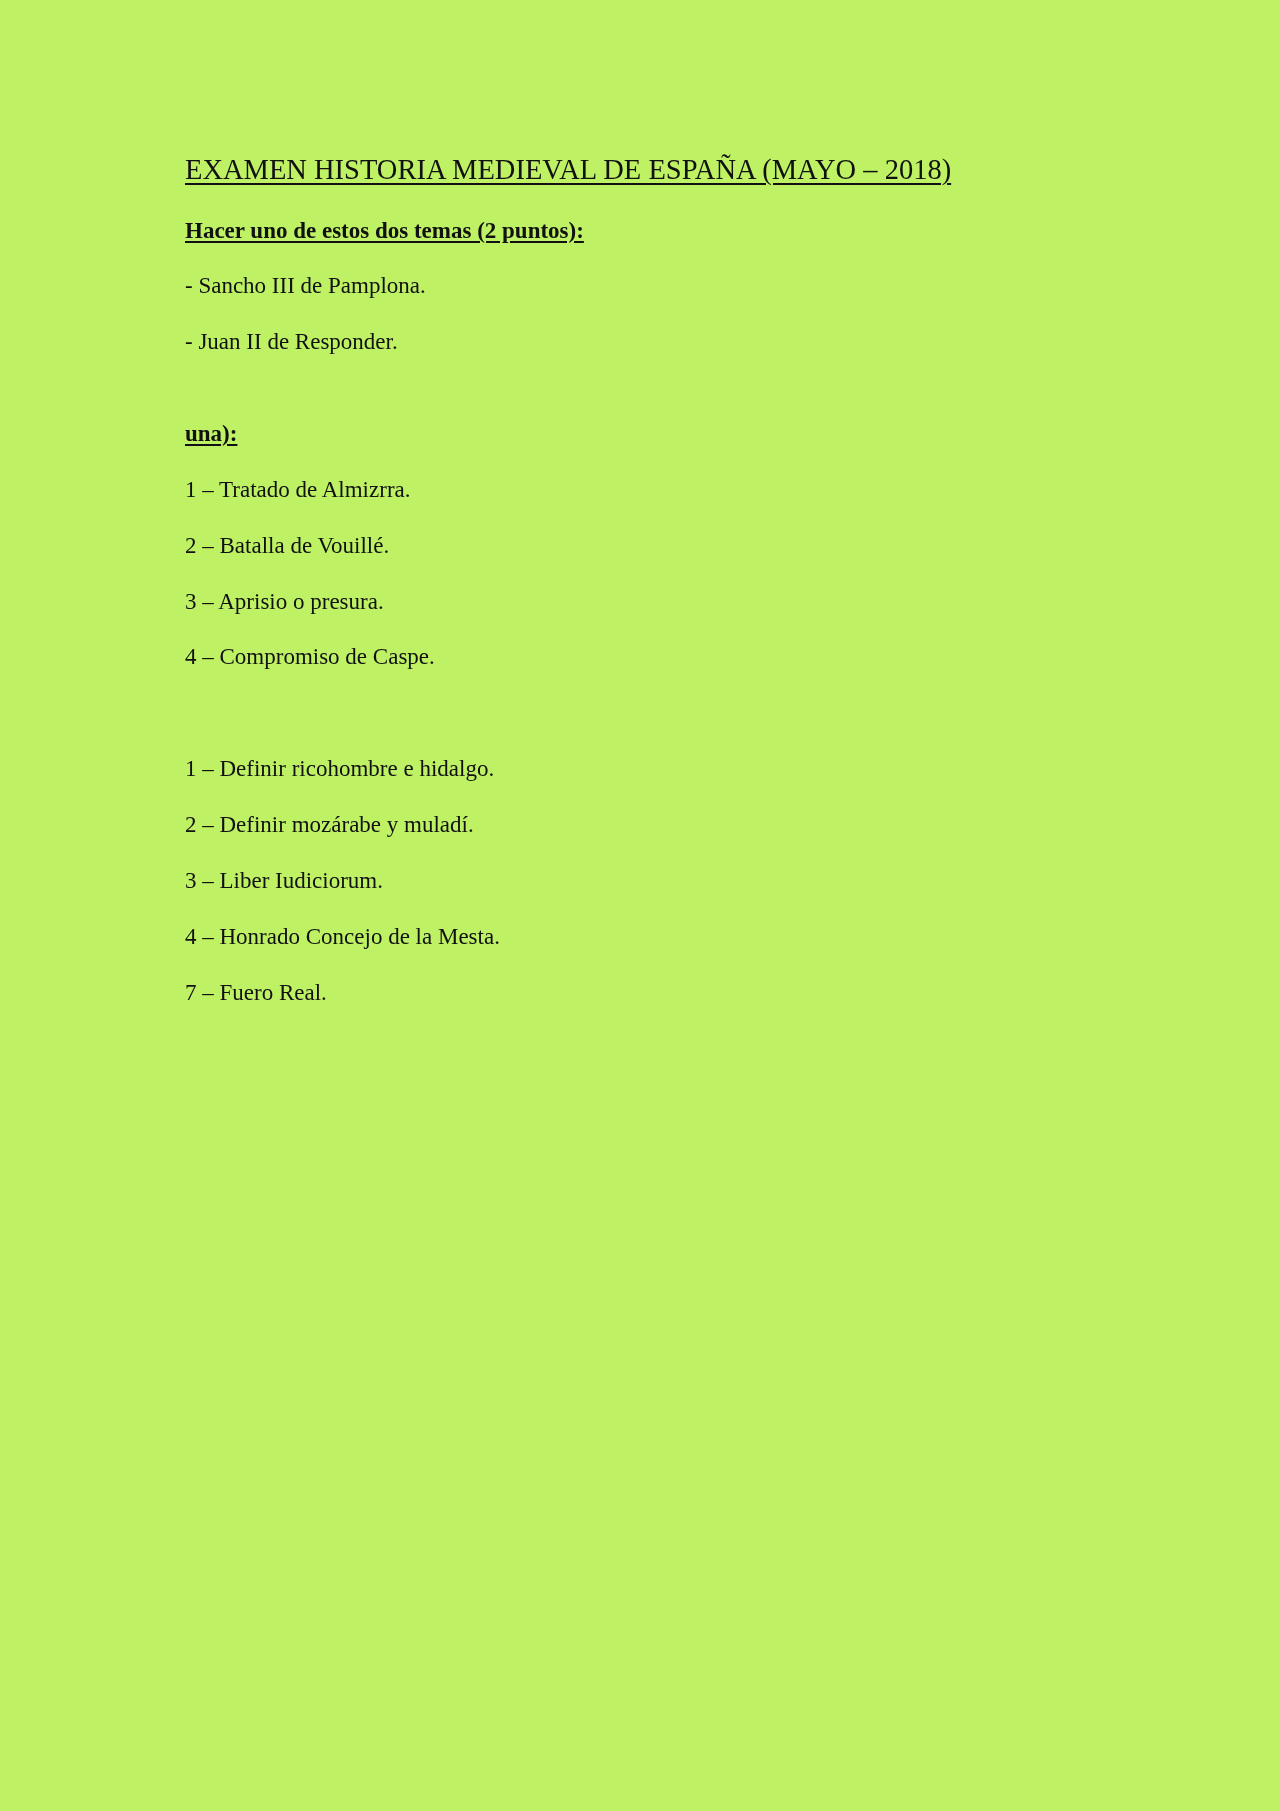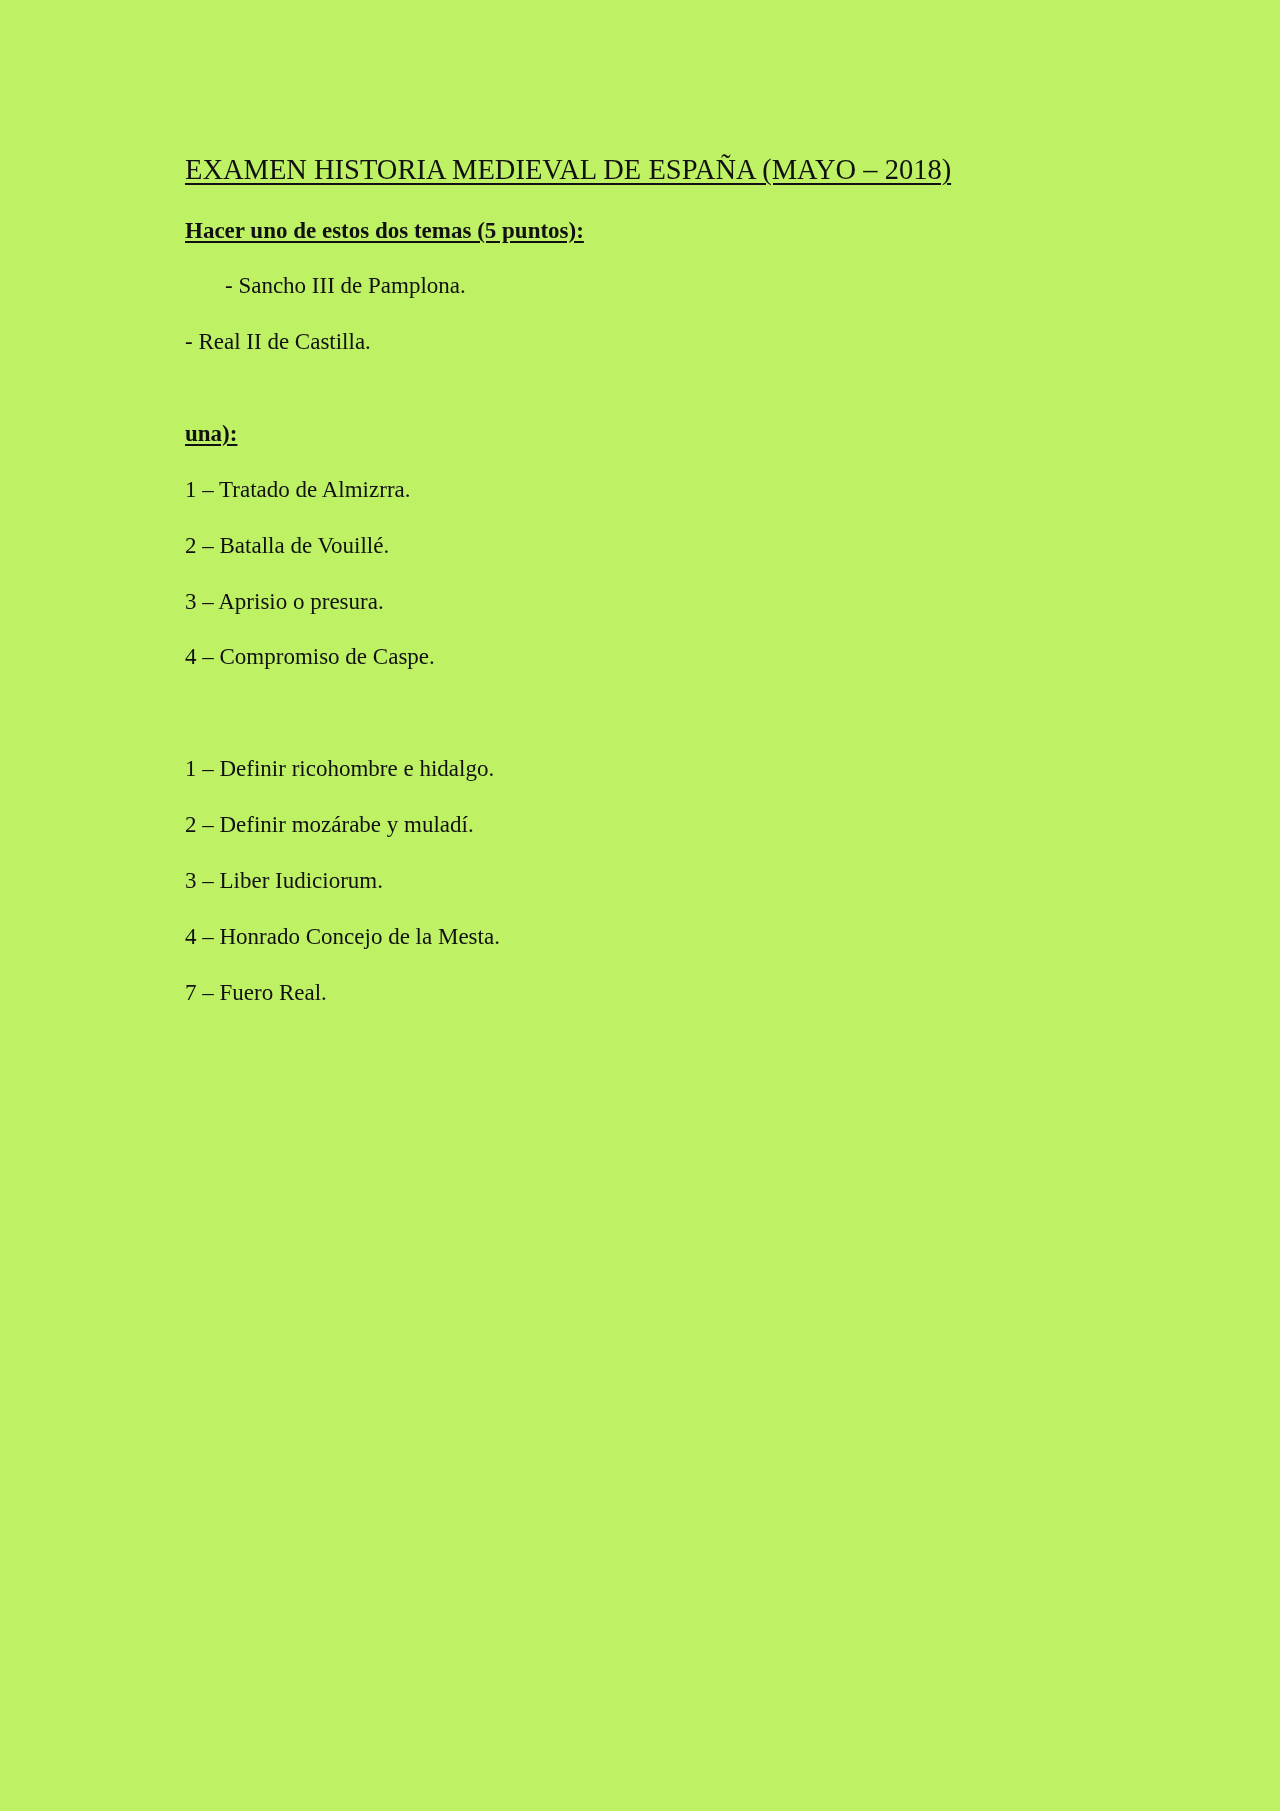--- a/index.html
+++ b/index.html
@@ -48,23 +48,23 @@
       font-weight: normal;
     }
   </style>
 </head>
 <body>
 
 <div class="page">
 
   <h1 class="line title" style="top:156px;">EXAMEN HISTORIA MEDIEVAL DE ESPAÑA (MAYO – 2018)</h1>
 
-  <p class="line heading" style="top:219px;">Hacer uno de estos dos temas (5 puntos):</p>
-  <p class="line item" style="top:274px;margin-left:40px;">- Sancho III de Pamplona.</p>
-  <p class="line item" style="top:330px;">- Real II de Castilla.</p>
+  <p class="line heading" style="top:219px;">Hacer uno de estos dos temas (2 puntos):</p>
+  <p class="line item" style="top:274px;">- Sancho III de Pamplona.</p>
+  <p class="line item" style="top:330px;">- Juan II de Responder.</p>
 
   <p class="line heading" style="top:422px;">una):</p>
   <p class="line item" style="top:478px;">1 – Tratado de Almizrra.</p>
   <p class="line item" style="top:534px;">2 – Batalla de Vouillé.</p>
   <p class="line item" style="top:590px;">3 – Aprisio o presura.</p>
   <p class="line item" style="top:645px;">4 – Compromiso de Caspe.</p>
 
   <p class="line item" style="top:757px;">1 – Definir ricohombre e hidalgo.</p>
   <p class="line item" style="top:813px;">2 – Definir mozárabe y muladí.</p>
   <p class="line item" style="top:869px;">3 – Liber Iudiciorum.</p>

